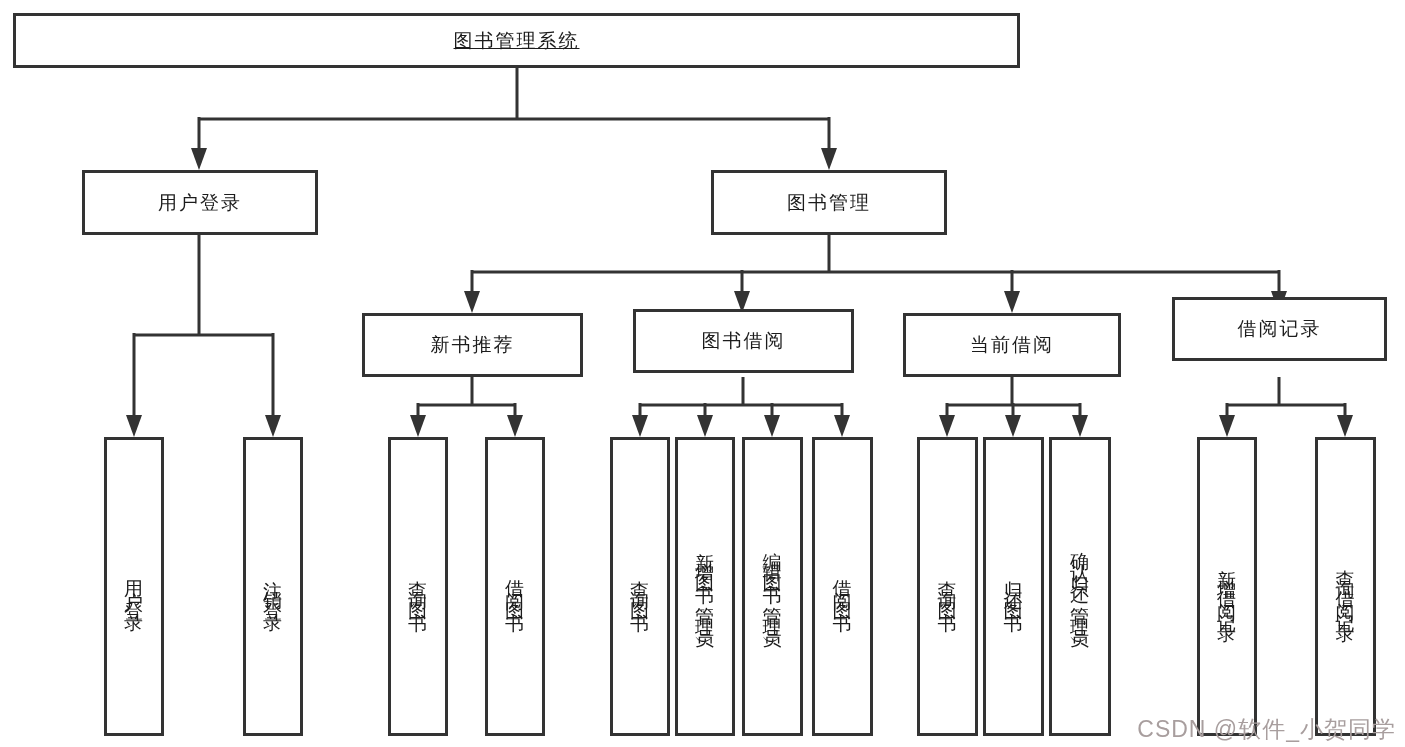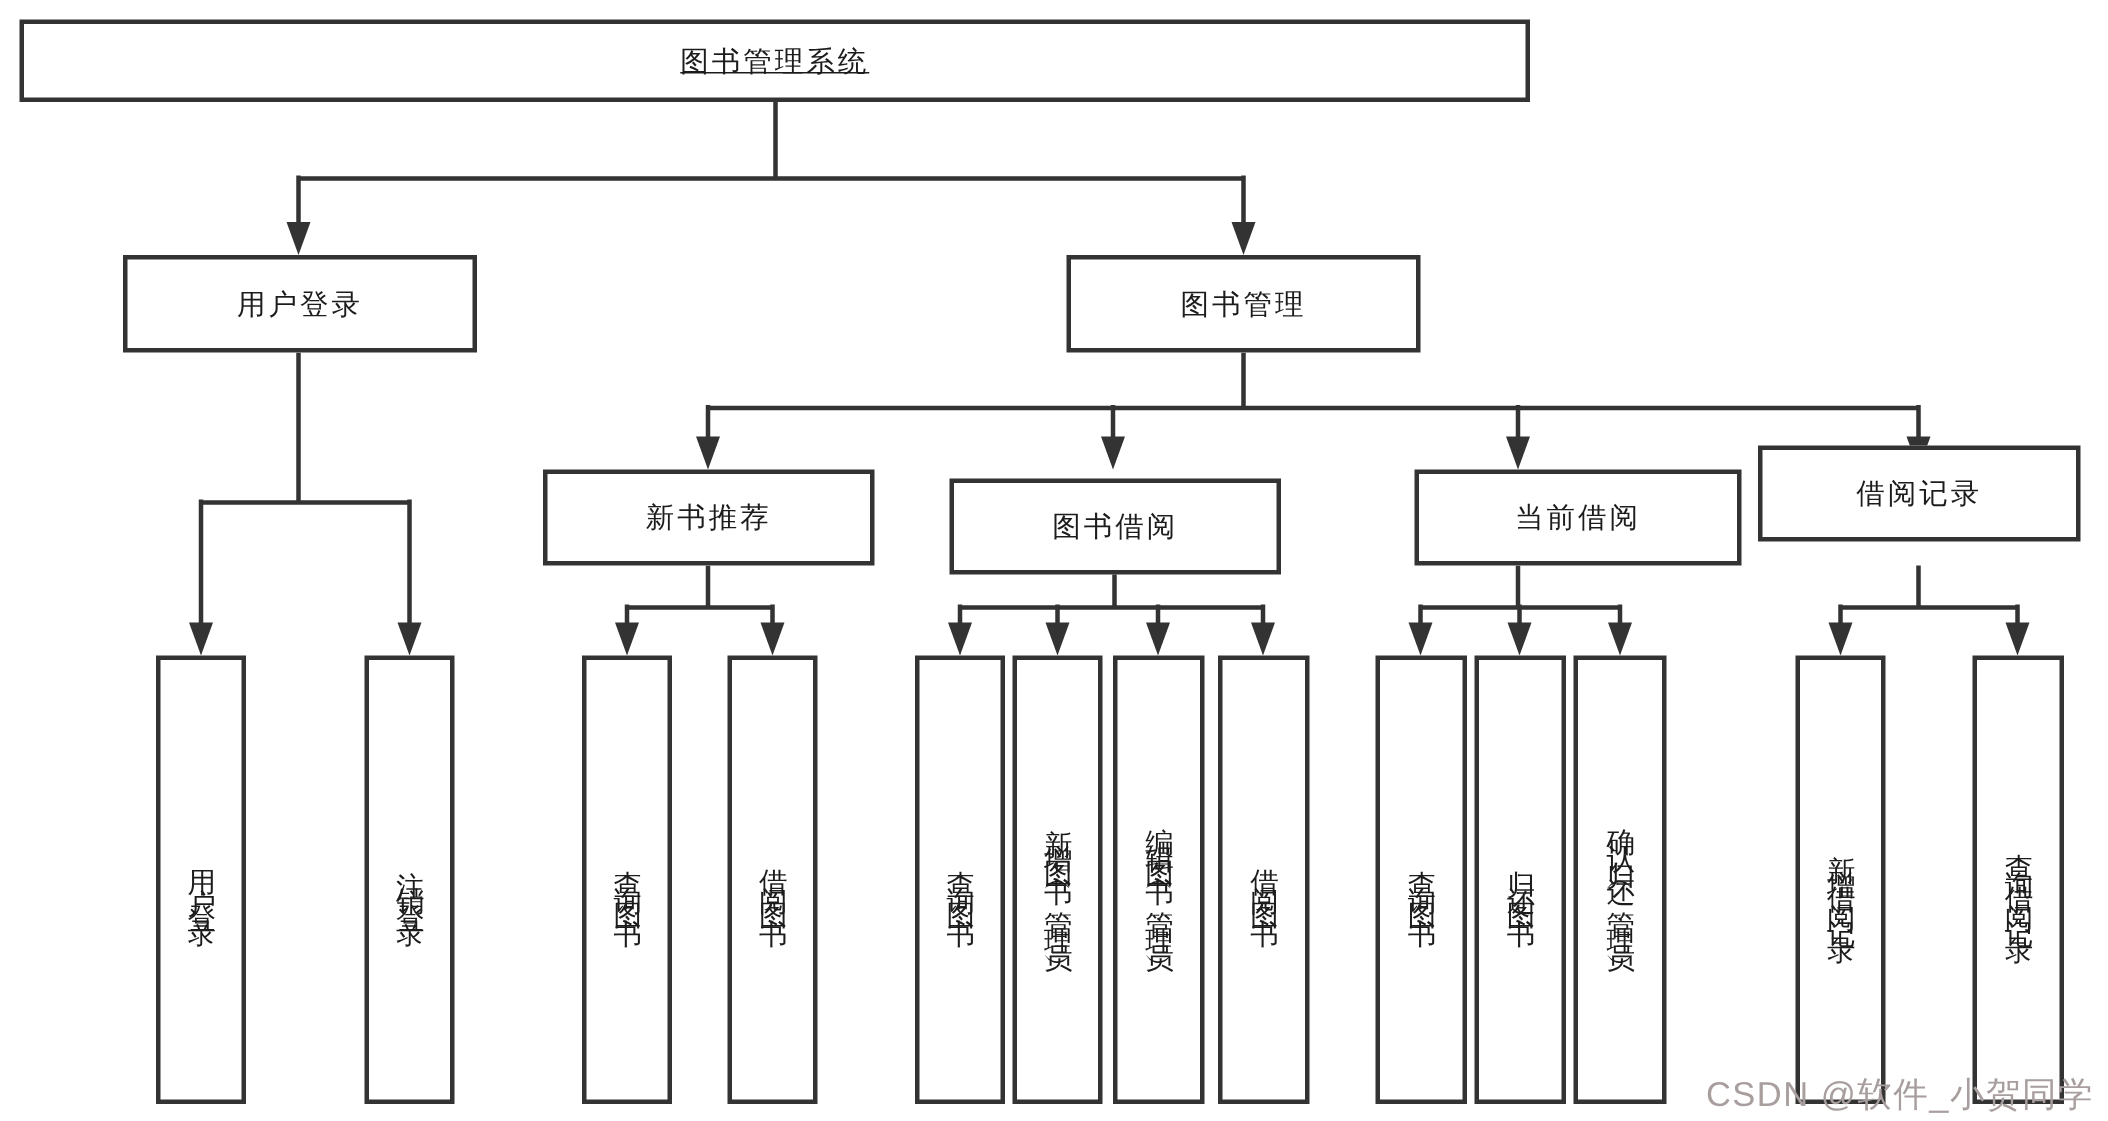--- a/index.html
+++ b/index.html
@@ -44,22 +44,22 @@
     line-height: 1;
     font-size: 19px;
   }
   
   .n-root  { left: 13px;  top: 13px;  width: 1007px; height: 55px; text-decoration: underline; }
   
   .n-l2a   { left: 82px;  top: 170px; width: 236px; height: 65px; }
   .n-l2b   { left: 711px; top: 170px; width: 236px; height: 65px; }
   
   .n-l3a   { left: 362px;  top: 313px; width: 221px; height: 64px; }
-  .n-l3b   { left: 633px;  top: 319px; width: 221px; height: 64px; font-family: Liberation Mono, monospace; }
-  .n-l3c   { left: 903px;  top: 313px; width: 218px; height: 64px; margin-left: 40px; }
+  .n-l3b   { left: 633px;  top: 309px; width: 221px; height: 64px; font-family: Liberation Mono, monospace; }
+  .n-l3c   { left: 903px;  top: 313px; width: 218px; height: 64px; }
   .n-l3d   { left: 1172px; top: 297px; width: 215px; height: 64px; }
   
   .leaf { top: 437px; height: 299px; }
   .n-f01 { left: 104px;  width: 60px; }
   .n-f02 { left: 243px;  width: 60px; }
   .n-f03 { left: 388px;  width: 60px; }
   .n-f04 { left: 485px;  width: 60px; }
   .n-f05 { left: 610px;  width: 60px; }
   .n-f06 { left: 675px;  width: 60px; }
   .n-f07 { left: 742px;  width: 61px; }

